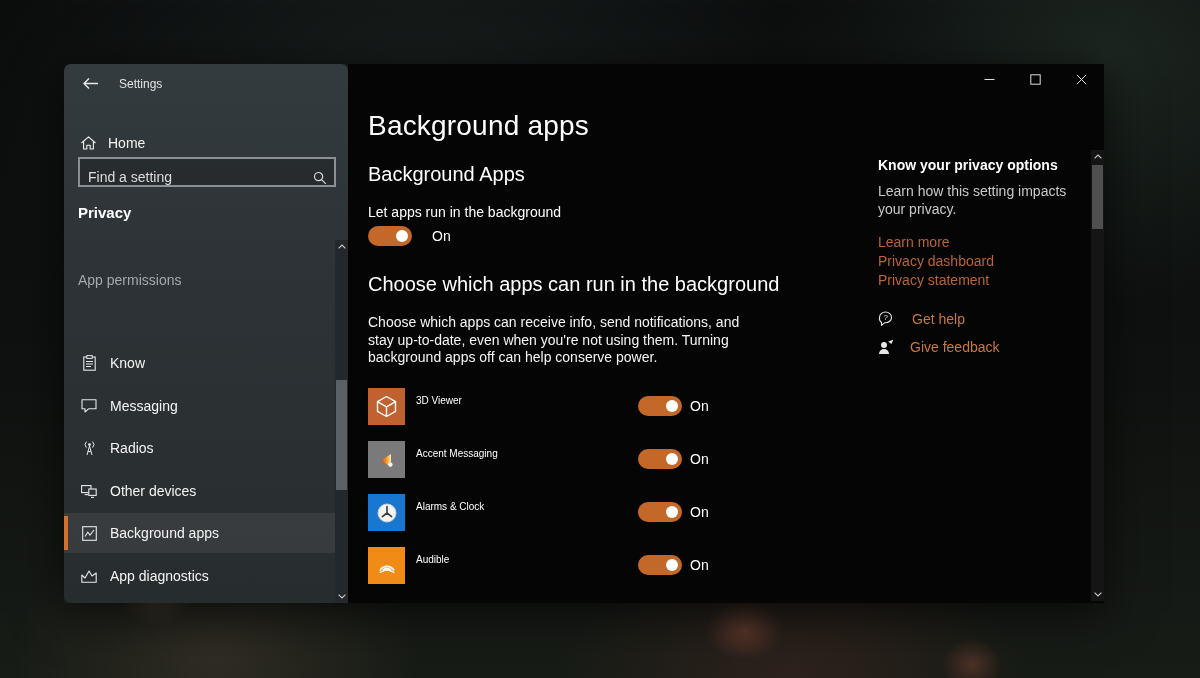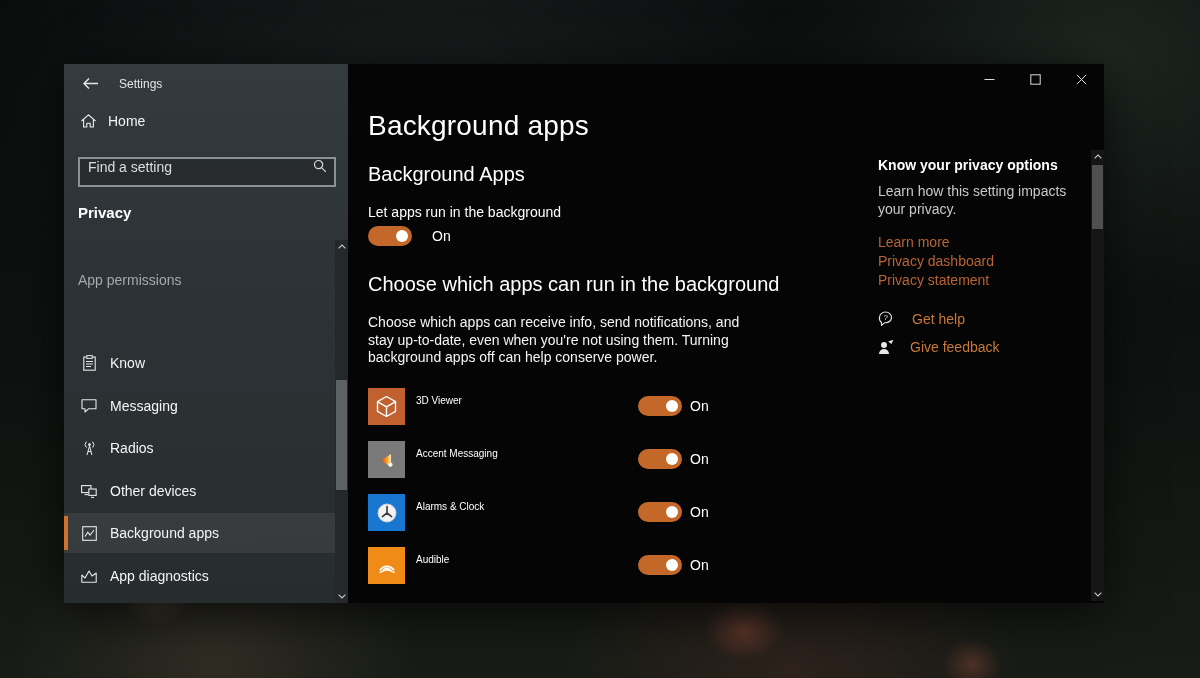--- a/index.html
+++ b/index.html
@@ -18,30 +18,30 @@
     position:relative;
   }
   .win {
     position:absolute; left:64px; top:64px; width:1040px; height:539px;
     display:flex; box-shadow:0 10px 46px rgba(0,0,0,0.65);
   }
   
   .sidebar {
     position:relative; width:284px; height:100%;
     background:linear-gradient(180deg, #343b3e 0%, #2d3336 35%, #2a2f32 75%, #272c2f 100%);
-    color:#f2f2f2; flex:none;
+    color:#f2f2f2; flex:none;border-radius:7px;
   }
   .back-btn { position:absolute; left:13px; top:8px; width:26px; height:22px; display:flex; align-items:center; justify-content:center; cursor:pointer; }
   .sb-title { position:absolute; left:55px; top:13px; font-size:12px; color:#e3e3e3; }
-  .home-row { position:absolute; left:0; top:49px; width:270px; height:38px; display:flex; align-items:flex-start; gap:11px; padding-left:16px; cursor:pointer; }
+  .home-row { position:absolute; left:0; top:49px; width:270px; height:38px; display:flex; align-items:flex-end; gap:11px; padding-left:16px; cursor:pointer; }
   .home-row span { font-size:14px; }
   .search-box {
     position:absolute; left:14px; top:93px; width:258px; height:30px;
     border:2px solid #8b9193; background:rgba(10,12,12,0.25);
-    display:flex; align-items:flex-start;
+    display:flex; align-items:flex-end;
   }
   .search-box input {
     flex:1; background:transparent; border:none; outline:none;
     color:#e8e8e8; font-size:14px; padding:0 6px 0 8px; font-family:"Liberation Sans",sans-serif;
   }
   .search-box input::placeholder { color:#dddddd; opacity:1; }
   .search-ic { flex:none; margin-right:7px; display:flex; }
   .privacy-h { position:absolute; left:14px; top:140px; font-size:15px; font-weight:bold; color:#ffffff; }
   .group-label { position:absolute; left:14px; top:208px; font-size:14px; color:#a3aaad; }
   .nav-item {

